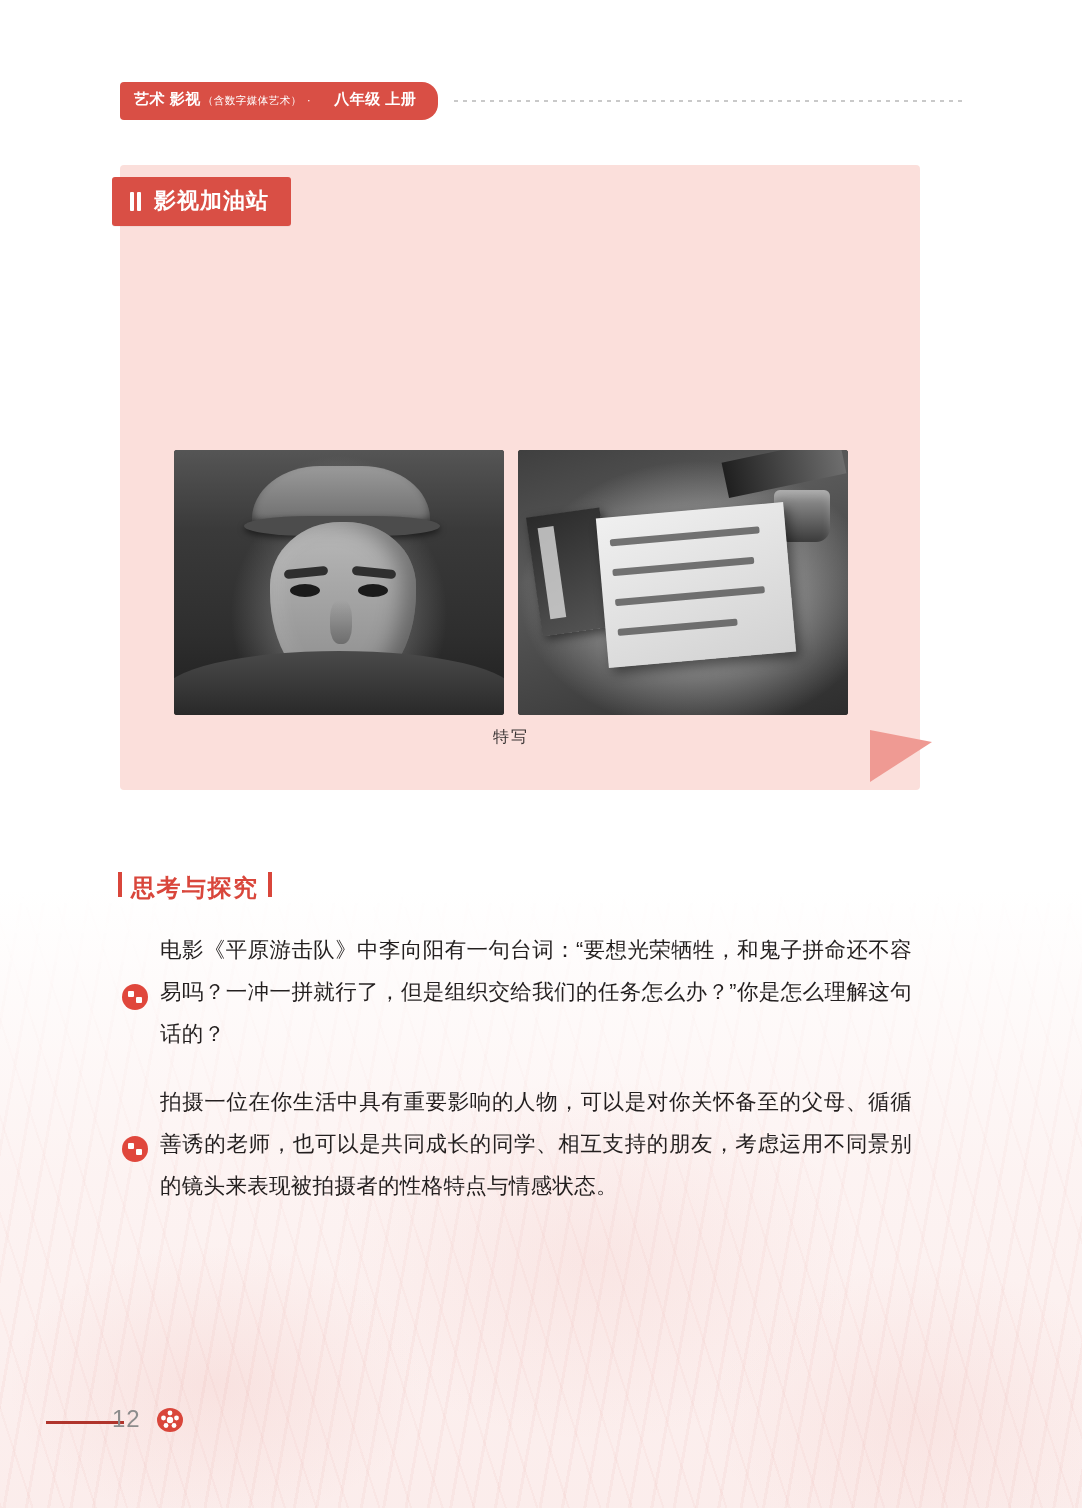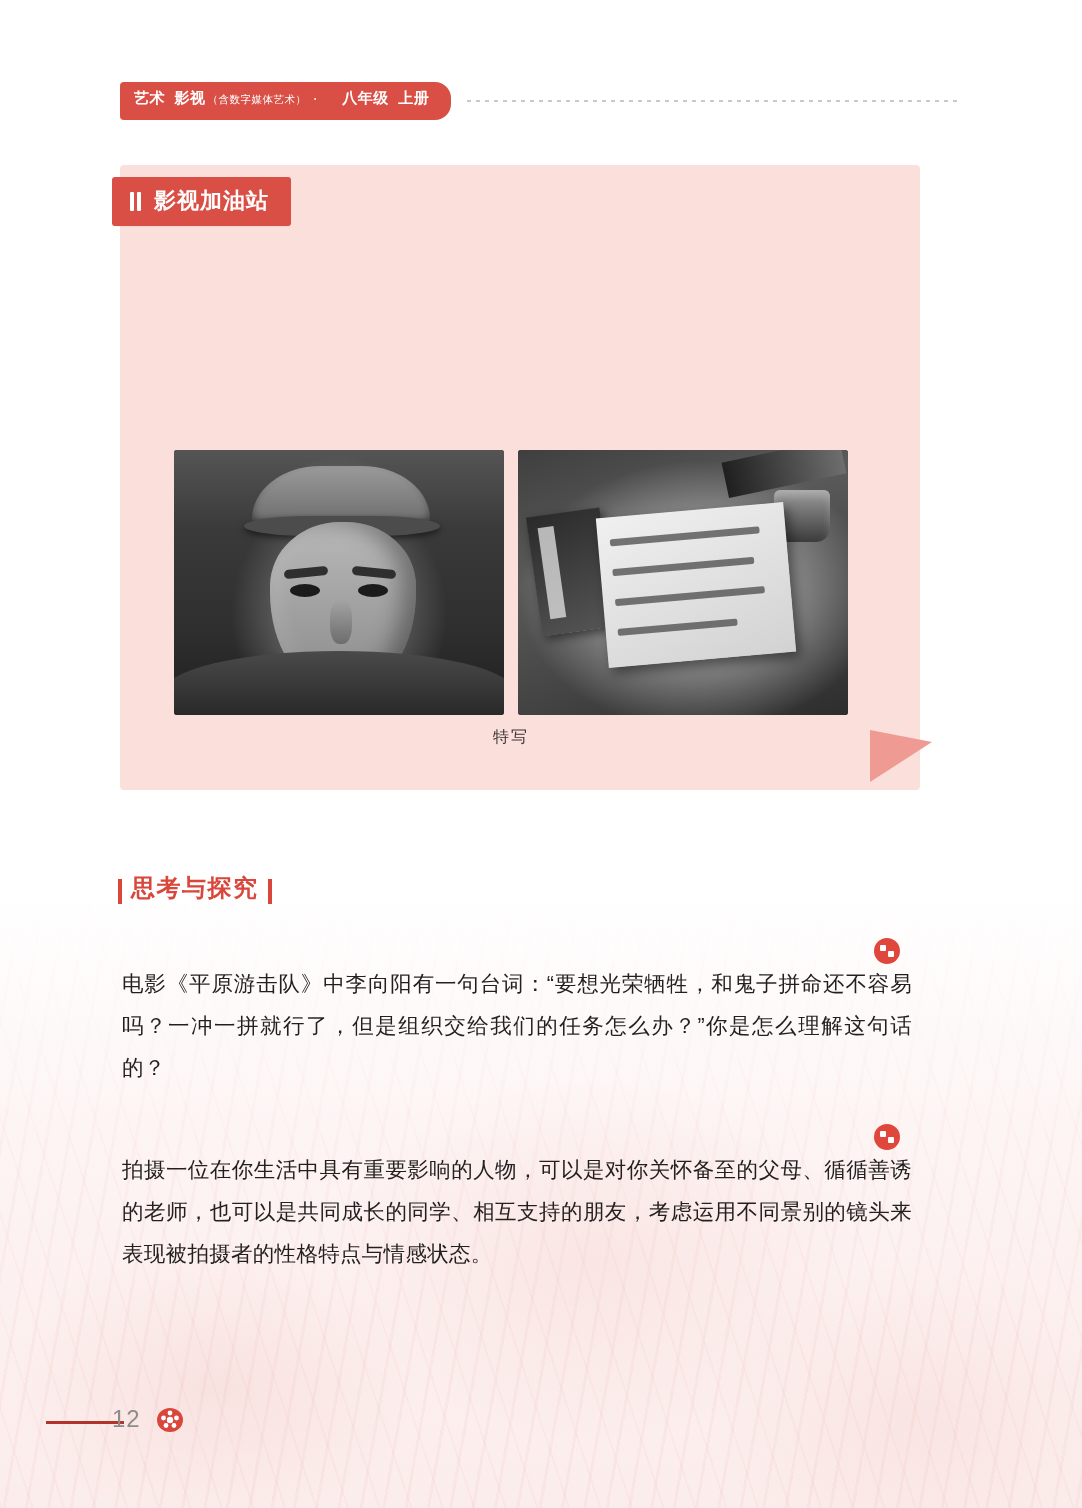--- a/index.html
+++ b/index.html
@@ -63,21 +63,20 @@
     color: #ffffff;
     border-radius: 4px 16px 16px 4px;
     padding: 5px 22px 6px 14px;
     font-size: 15px;
     line-height: 1;
     white-space: nowrap;
     display: flex;
     align-items: baseline;
     font-weight: bold;
     letter-spacing: 0.5px;
-    font-family: Liberation Mono, monospace;
   }
   .runhead-tag .small {
     font-size: 10.5px;
     font-weight: normal;
     margin: 8px 2px;
   }
   .runhead-tag .sep {
     font-size: 12px;
     margin: 0 3px;
     font-weight: normal;
@@ -318,21 +317,21 @@
     color: #3a3434;
     letter-spacing: 2px;
   }
 
   
   .section-head {
     position: absolute;
     left: 118px;
     top: 872px;
     display: flex;
-    align-items: flex-end;
+    align-items: flex-start;
     color: #d9463b;
     font-size: 24px;
     font-weight: bold;
     letter-spacing: 1.5px;
   }
   .section-head .bar {
     width: 4px;
     height: 25px;
     background: #d9463b;
     margin-right: 9px;
@@ -343,23 +342,22 @@
   }
 
   .qlist {
     position: absolute;
     left: 122px;
     top: 930px;
     width: 790px;
   }
   .qitem {
     display: flex;
-    align-items: flex-end;
+    align-items: center;
     margin-bottom: 26px;
-    flex-direction: column;
   }
   .q-bullet {
     flex: 0 0 auto;
     width: 26px;
     height: 26px;
     margin-top: 8px;
     margin-right: 12px;
     border-radius: 50%;
     background: #e0473c;
     position: relative;

